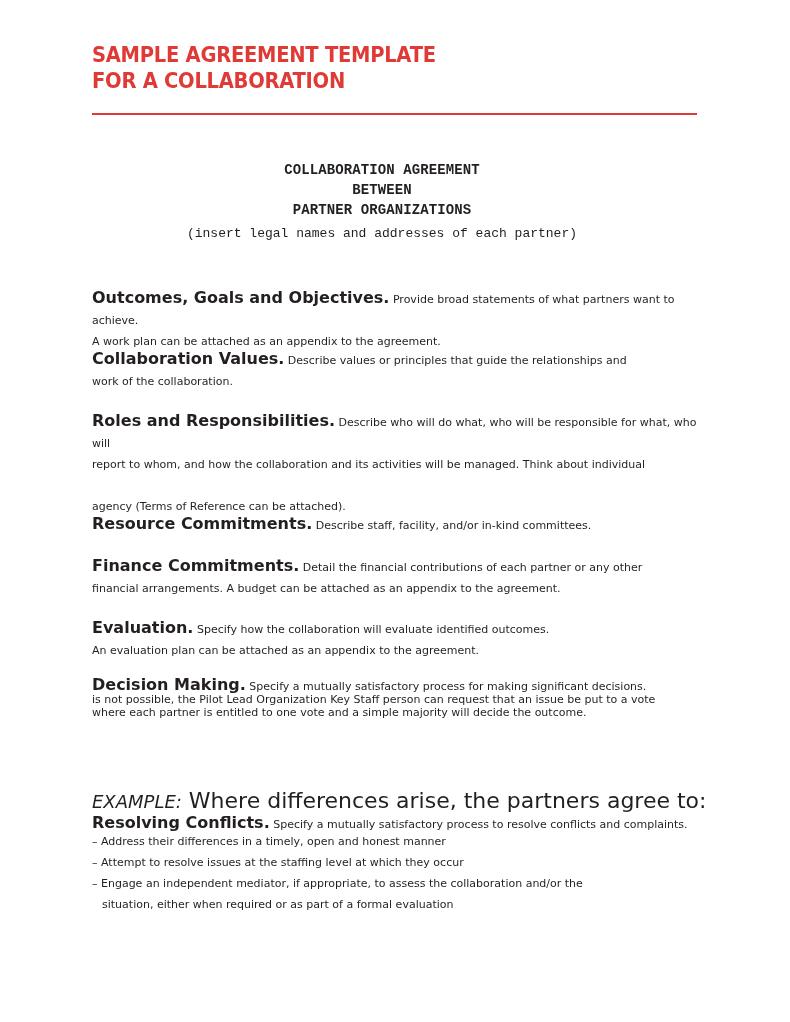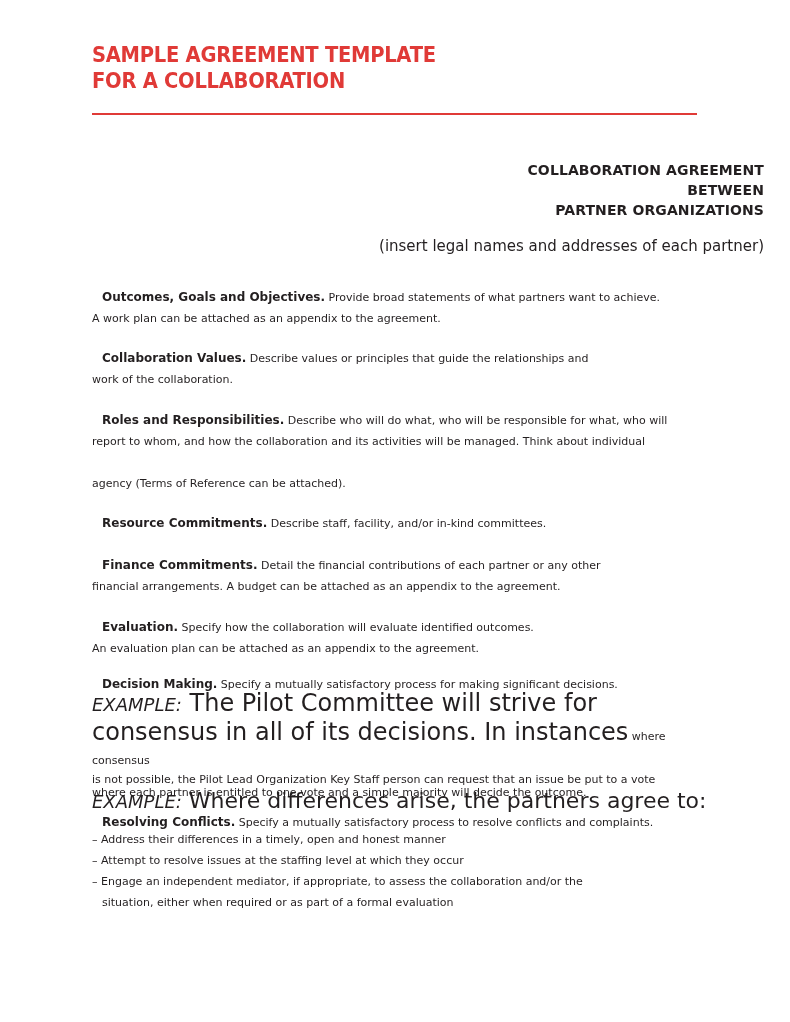--- a/index.html
+++ b/index.html
@@ -2,25 +2,25 @@
 <html><head>
 <meta charset="utf-8">
 <style>
   html, body { margin: 0; padding: 0; background: #ffffff; }
   body { width: 790px; height: 1022px; position: relative; overflow: hidden;
          font-family: "DejaVu Sans", sans-serif; color: #231f20; }
   .doc-title { position: absolute; left: 92px; top: 42px; margin: 0;
                color: #e03a37; font-family: "DejaVu Sans", sans-serif; font-weight: bold;
                font-size: 21px; line-height: 26px; letter-spacing: -0.3px; transform: scaleX(0.93); transform-origin: left top; }
   .rule { position: absolute; left: 92px; top: 113px; width: 605px; height: 2px; background: #e03a37; }
-  .center-block { position: absolute; left: 0; width: 764px; top: 160px; text-align: right; }
+  .center-block { position: absolute; left: 0; width: 764px; top: 160px; text-align: center; font-family: Liberation Mono, monospace; }
   .center-block .ht { font-weight: bold; font-size: 14px; line-height: 20px; color: #231f20; letter-spacing: 0.1px; }
-  .center-block .sub { font-size: 15px; line-height: 20px; margin-top: 16px; }
+  .center-block .sub { font-size: 13px; line-height: 20px; margin-top: 4px; }
   .section { position: absolute; left: 92px; width: 620px; font-size: 11px; line-height: 21px; }
-  .section .head { font-weight: bold; font-size: 12px; margin-left: 10px; }
+  .section .head { font-weight: bold; font-size: 16px; }
   .section.tight { line-height: 13px; }
   .ex-label { font-style: italic; font-size: 18px; }
   .ex-big { font-size: 24px; line-height: 24px; }
   .ex-big2 { font-size: 22px; }
   .bullets { margin: 0; padding: 0; list-style: none; }
   .bullets li { line-height: 21px; padding-left: 10px; text-indent: -10px; }
 </style>
 </head>
 <body>
 
@@ -63,24 +63,20 @@
   <span>financial arrangements. A budget can be attached as an appendix to the agreement.</span>
 </div>
 
 <div class="section" style="top:617px;">
   <span class="head">Evaluation.</span><span> Specify how the collaboration will evaluate identified outcomes.</span><br>
   <span>An evaluation plan can be attached as an appendix to the agreement.</span>
 </div>
 
 <div class="section tight" style="top:678px;">
   <span class="head">Decision Making.</span><span> Specify a mutually satisfactory process for making significant decisions.</span><br>
-  <div style="line-height:24px;">
-    <span class="ex-label">EXAMPLE:</span><span class="ex-big"> The Pilot Committee will strive for</span><br>
-    <span class="ex-big">consensus in all of its decisions. In instances</span><span> where consensus</span>
-  </div>
   <span>is not possible, the Pilot Lead Organization Key Staff person can request that an issue be put to a vote</span><br>
   <span>where each partner is entitled to one vote and a simple majority will decide the outcome.</span>
 </div>
 
 <div class="section" style="top:790px;">
   <div style="line-height:22px;">
     <span class="ex-label">EXAMPLE:</span><span class="ex-big2"> Where differences arise, the partners agree to:</span>
   </div>
   <div style="line-height:13px;">
     <span class="head">Resolving Conflicts.</span><span> Specify a mutually satisfactory process to resolve conflicts and complaints.</span>

